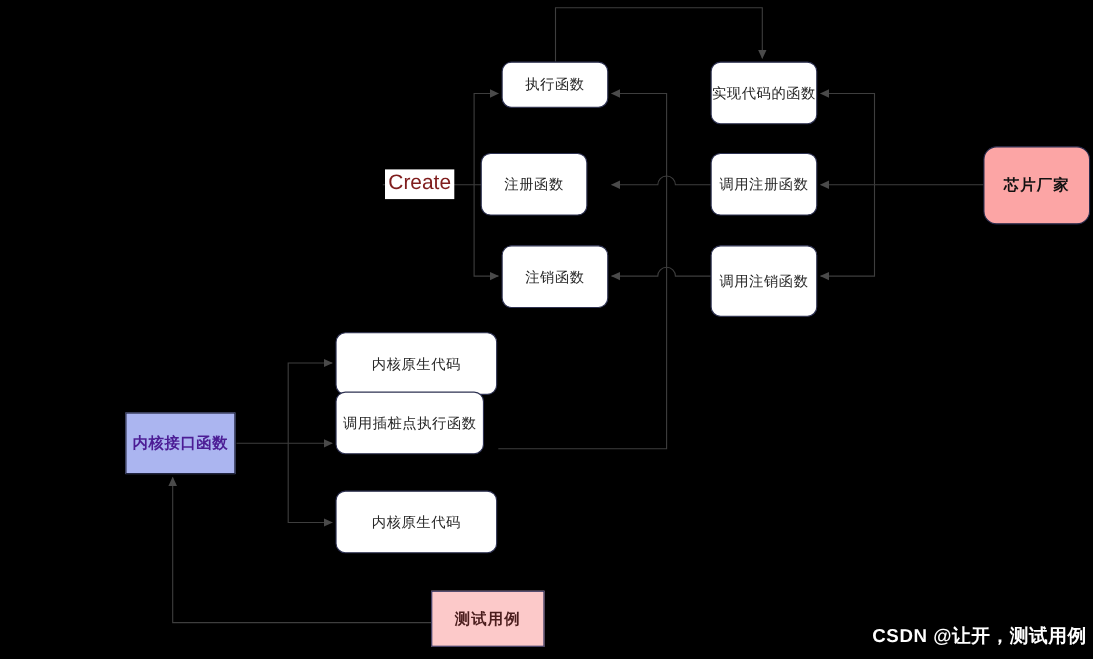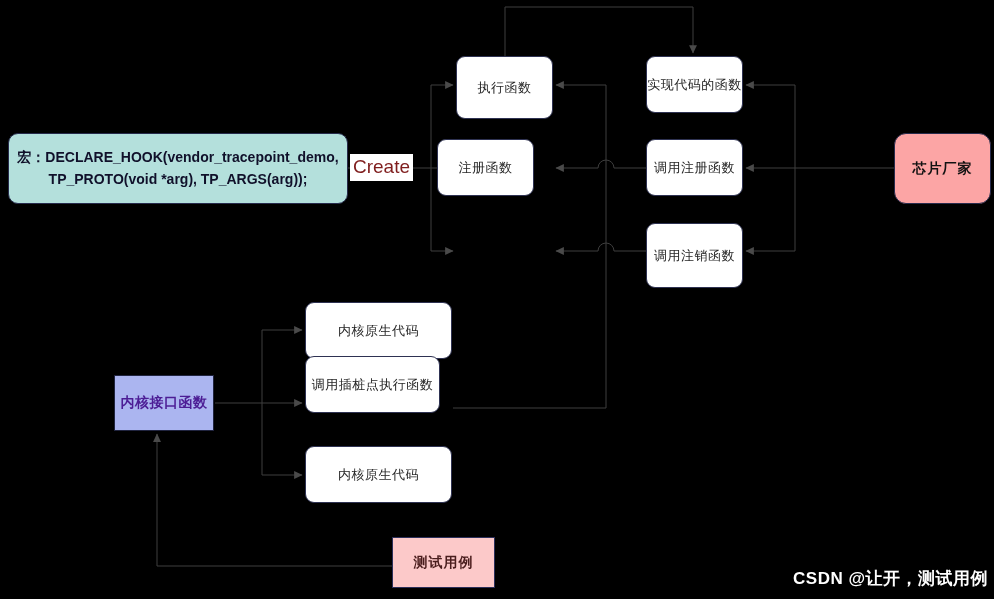--- a/index.html
+++ b/index.html
@@ -64,36 +64,35 @@
       <path d="M453 408 H606 V85 H556" marker-end="url(#arw)"></path>
       <path d="M646 168 H614 A8 8 0 0 0 598 168 H556" marker-end="url(#arw)"></path>
       <path d="M646 251 H614 A8 8 0 0 0 598 251 H556" marker-end="url(#arw)"></path>
       <path d="M215 403 H302" marker-end="url(#arw)"></path>
       <path d="M262 403 V330 H302" marker-end="url(#arw)"></path>
       <path d="M262 403 V475 H302" marker-end="url(#arw)"></path>
       <path d="M392 566 H157 V434" marker-end="url(#arw)"></path>
     </g>
   </svg>
 
-  <div class="node macro" style="left:8px;top:133px;width:340px;height:71px">
-    <div>宏：DECLARE_HOOK(vendor_tracepoint_demo,</div>
-    <div>TP_PROTO(void *arg), TP_ARGS(arg));</div>
-  </div>
 
-  <div class="node white" style="left:456px;top:56px;width:97px;height:63px">
+  <div class="node white" style="left:456px;top:56px;width:97px;height:42px">
     <span>执行函数</span>
   </div>
   <div class="node white" style="left:646px;top:56px;width:97px;height:57px">
     <span>实现代码的函数</span>
   </div>
   <div class="node white" style="left:437px;top:139px;width:97px;height:57px">
     <span>注册函数</span>
   </div>
   <div class="node white" style="left:646px;top:139px;width:97px;height:57px">
     <span>调用注册函数</span>
+  </div>
+  <div class="node white" style="left:456px;top:223px;width:97px;height:57px">
+    <span>注销函数</span>
   </div>
   <div class="node white" style="left:646px;top:223px;width:97px;height:65px">
     <span>调用注销函数</span>
   </div>
 
   <div class="node chip" style="left:894px;top:133px;width:97px;height:71px">
     <span>芯片厂家</span>
   </div>
 
   <div class="node white" style="left:305px;top:302px;width:147px;height:57px">

